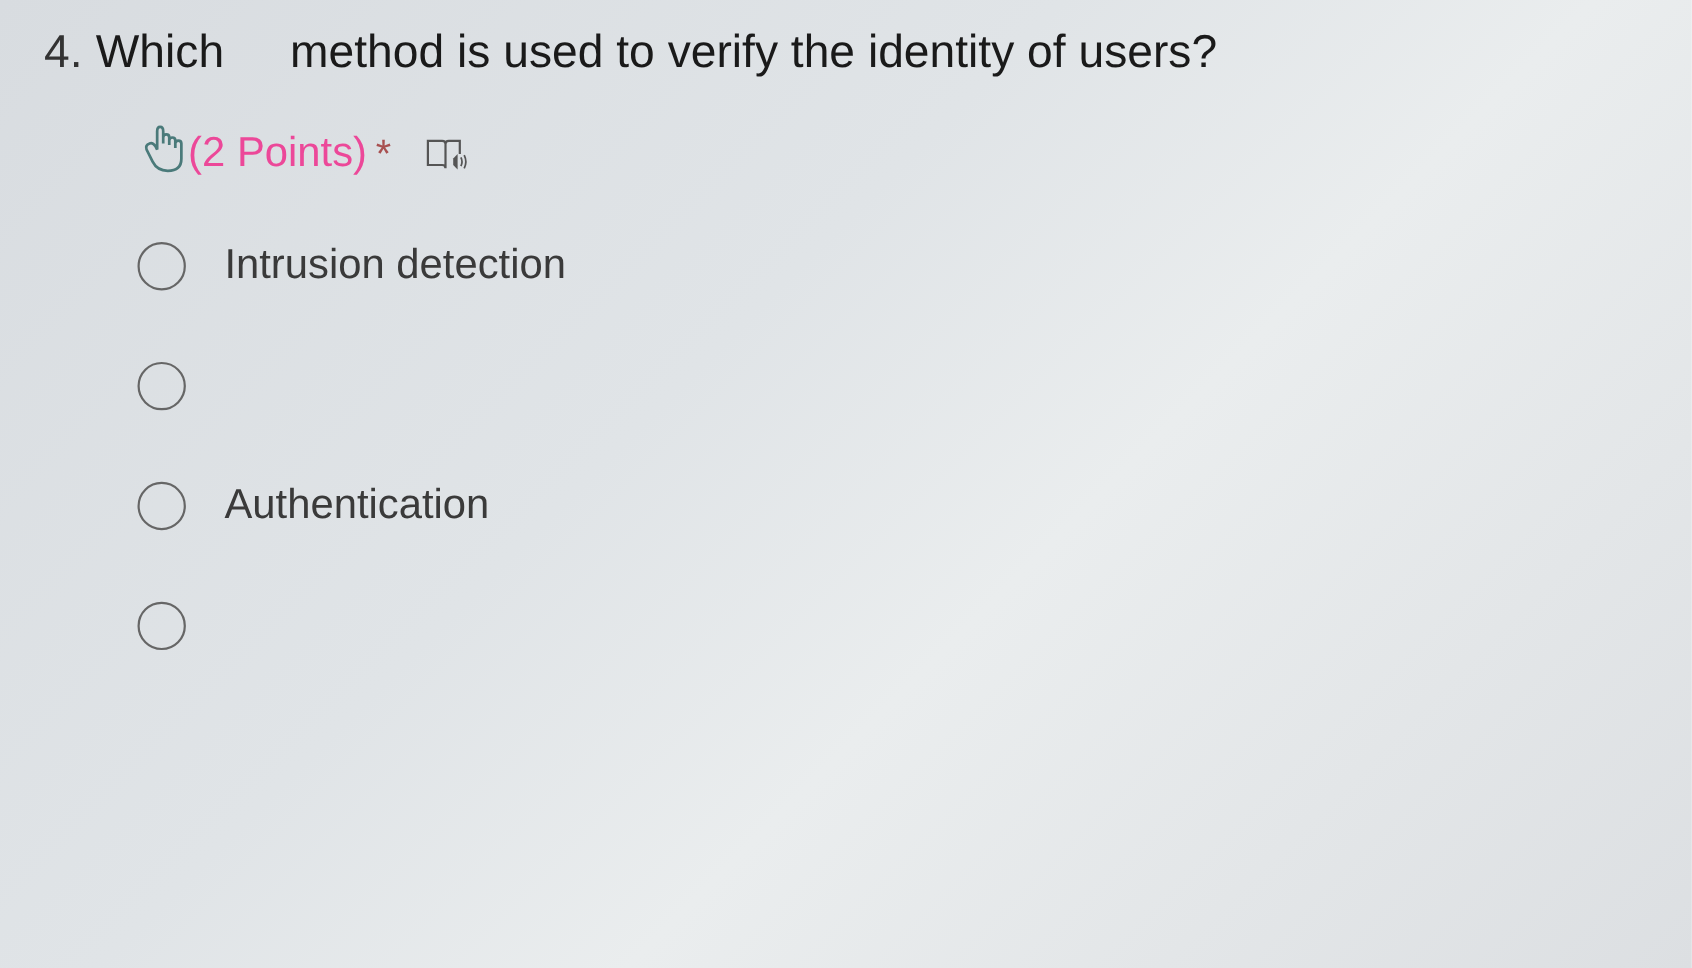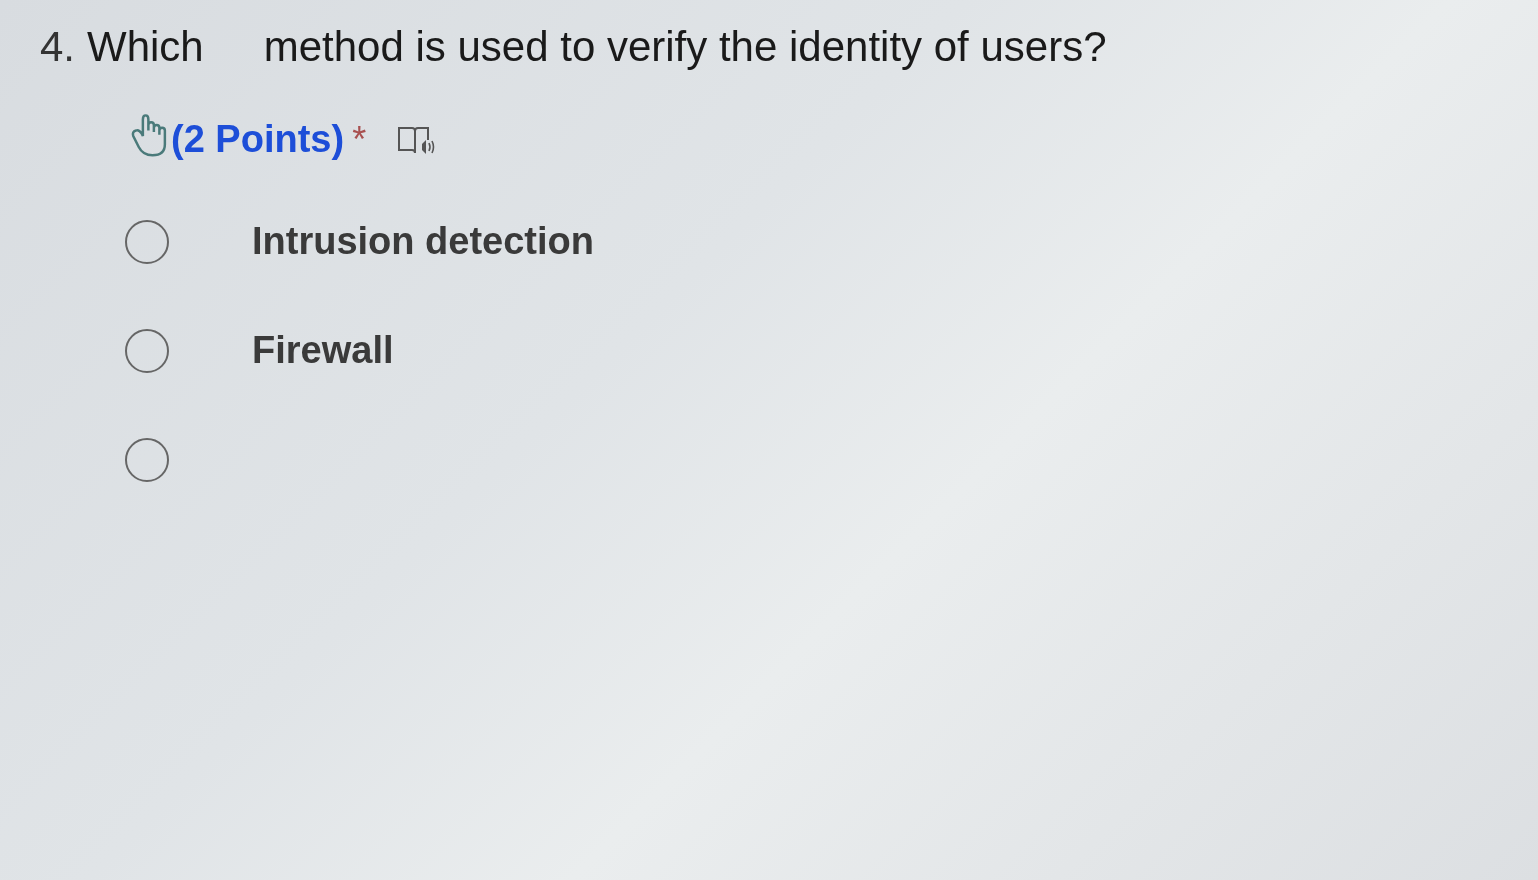--- a/index.html
+++ b/index.html
@@ -45,22 +45,22 @@
     }
     .hand-cursor-icon {
       width: 44px;
       height: 50px;
       margin-right: 2px;
       position: relative;
       top: -4px;
     }
     .points-text {
       font-size: 38px;
-      font-weight: 700;
-      color: #1d4ed8;
+      font-weight: 400;
+      color: #ec4899;
     }
     .required-star {
       font-size: 36px;
       color: #a85050;
       margin-left: 8px;
       margin-right: 30px;
     }
     .immersive-reader-icon {
       width: 40px;
       height: 36px;
@@ -79,23 +79,22 @@
       width: 44px;
       height: 44px;
       border: 2px solid #666;
       border-radius: 50%;
       background: transparent;
       margin-right: 35px;
       flex-shrink: 0;
     }
     .option-label {
       font-size: 38px;
-      font-weight: 700;
+      font-weight: 400;
       color: #3a3a3a;
-      margin-left: 48px;
     }
   </style>
 </head>
 <body>
 
 <div class="question-header">
   <span class="question-number">4.</span>
   <span class="question-text">
     <span>Which</span><span class="gap"></span><span>method is used to verify the identity of users?</span>
   </span>
@@ -119,18 +118,21 @@
   </span>
 </div>
 
 <div class="options">
   <div class="option">
     <div class="radio"></div>
     <span class="option-label">Intrusion detection</span>
   </div>
   <div class="option">
     <div class="radio"></div>
-    <span class="option-label">Firewall</span>
+  </div>
+  <div class="option">
+    <div class="radio"></div>
+    <span class="option-label">Authentication</span>
   </div>
   <div class="option" style="margin-bottom:0">
     <div class="radio"></div>
   </div>
 </div>
 
 </body></html>

